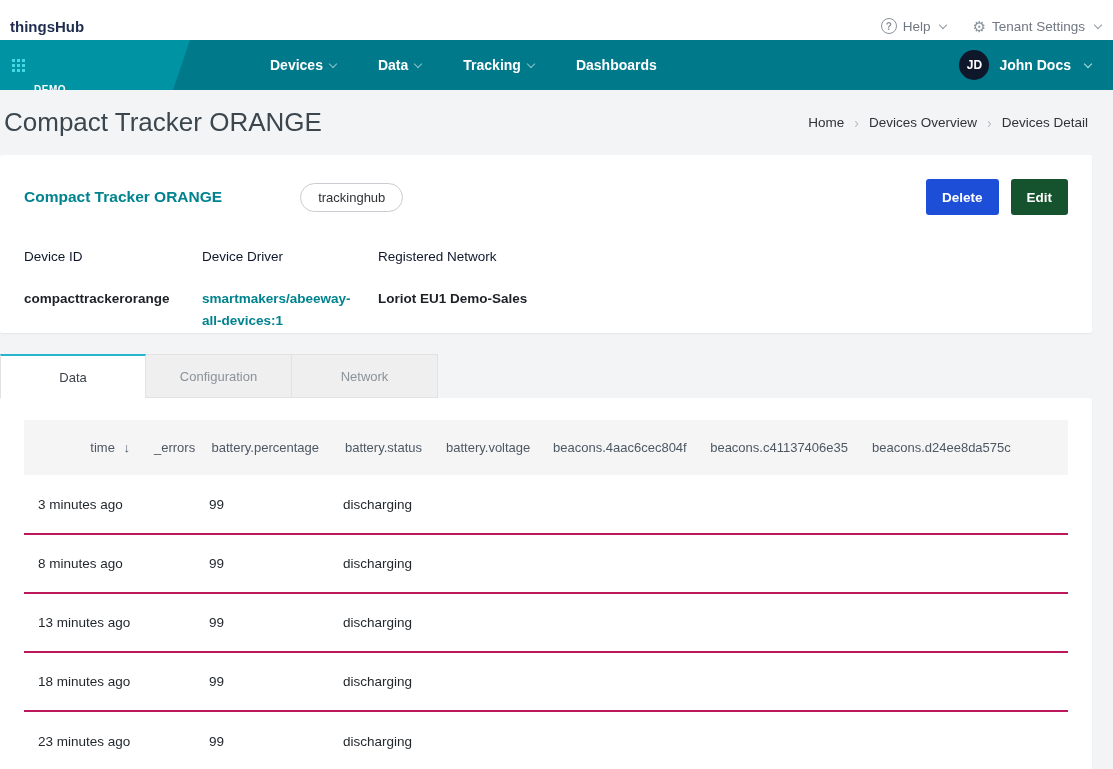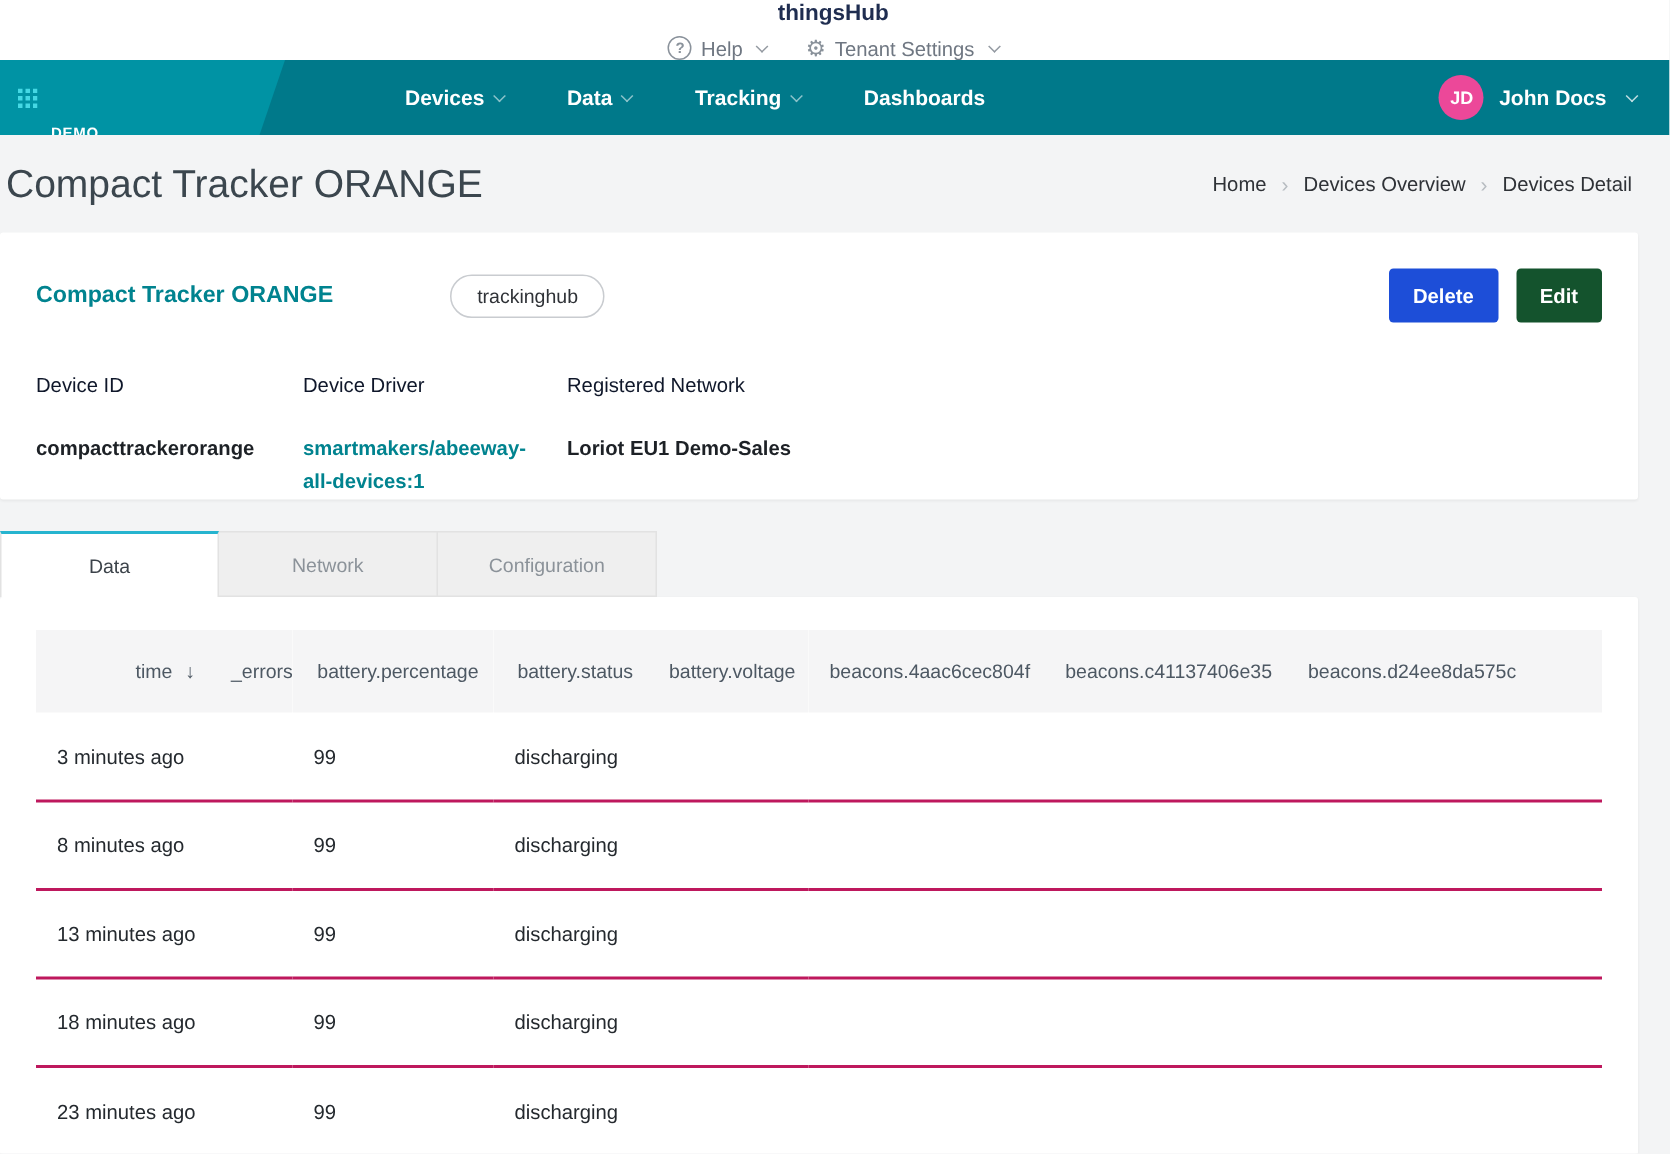--- a/index.html
+++ b/index.html
@@ -8,22 +8,21 @@
     width:1113px; height:769px; overflow:hidden;
     background:#f3f4f5;
     font-family:"Liberation Sans", sans-serif;
     color:#333;
   }
 
   
   .topbar {
     height:40px; background:#ffffff;
     display:flex; align-items:center; justify-content:space-between;
-    padding:0 12px 0 10px;
-    flex-direction:column;
+    padding:12px 12px 0 10px;
   }
   .brand { font-size:15px; font-weight:bold; color:#1f2d50; cursor:pointer; }
   .topbar-right { display:flex; align-items:center; gap:26px; color:#6f7782; font-size:13.5px; }
   .topbar-item { display:flex; align-items:center; gap:6px; cursor:pointer; }
   .help-icon {
     width:16px; height:16px; border:1.4px solid #8a929b; border-radius:50%;
     font-size:10px; font-weight:bold; color:#8a929b;
     display:inline-flex; align-items:center; justify-content:center;
   }
   .gear-icon { font-size:15px; color:#8a929b; line-height:1; }
@@ -43,21 +42,21 @@
     clip-path:polygon(0 0, 100% 0, calc(100% - 17px) 100%, 0 100%);
     display:flex; align-items:center; gap:9px; padding-left:12px;
     cursor:pointer; flex:0 0 auto;
   }
   .tenant-seg .tenant-label { color:#ffffff; font-size:10px; font-weight:bold; letter-spacing:.5px;margin-top:48px; }
   .main-nav { display:flex; align-items:center; gap:42px; margin-left:42px;padding-left:38px; }
   .nav-item { color:#ffffff; font-size:14px; font-weight:bold; display:flex; align-items:center; cursor:pointer; }
   .nav-item .chev { opacity:.55; margin-left:7px; }
   .user-menu { margin-left:auto; display:flex; align-items:center; gap:10px; padding-right:22px; cursor:pointer; }
   .avatar {
-    width:30px; height:30px; border-radius:50%; background:#ec4899;
+    width:30px; height:30px; border-radius:50%; background:#0f172a;
     color:#fff; font-size:12px; font-weight:bold;
     display:flex; align-items:center; justify-content:center;
   }
   .user-name { color:#fff; font-size:14px; font-weight:bold; }
   .user-menu .chev { color:#fff; }
 
   
   .content { width:1092px; }
 
   .page-head {
@@ -220,22 +219,22 @@
       </div>
       <div class="field">
         <div class="field-label">Registered Network</div>
         <div class="field-value">Loriot EU1 Demo-Sales</div>
       </div>
     </div>
   </div>
 
   <div class="tabs">
     <div class="tab active">Data</div>
+    <div class="tab">Configuration</div>
     <div class="tab">Network</div>
-    <div class="tab">Configuration</div>
   </div>
 
   <div class="card table-card">
     <div class="table-wrap">
       <table>
         <colgroup>
           <col style="width:116px">
             <col style="width:55px">
             <col style="width:134px">
           <col style="width:103px">

